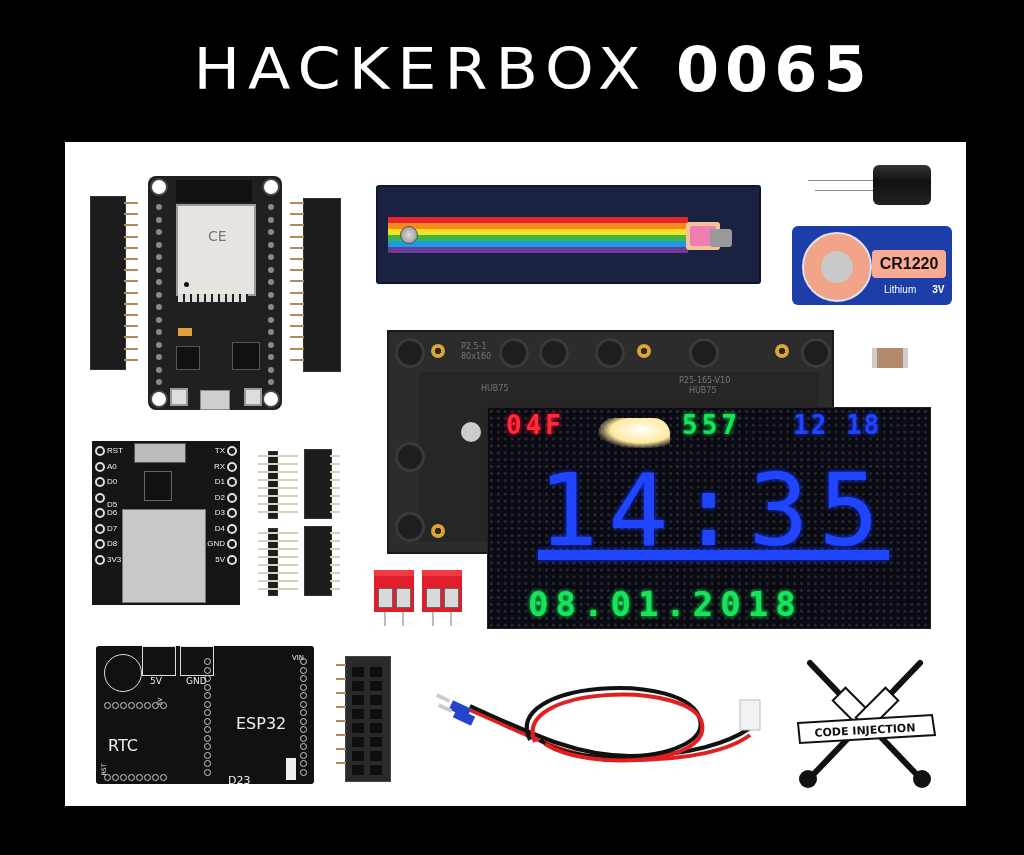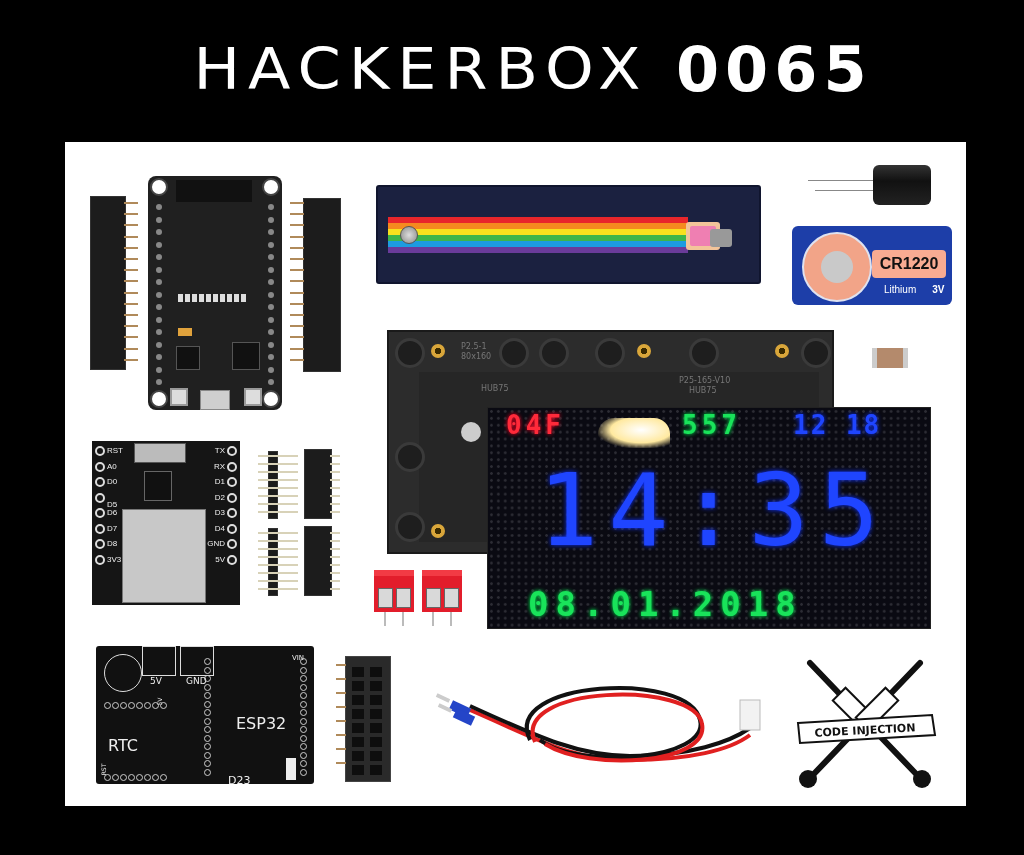--- a/index.html
+++ b/index.html
@@ -143,20 +143,24 @@
       <div class="pin" style="left: 0px; top: 156.8px; width: 14px;"></div>
     </div>
 </div>
 
 <div class="esp">
   <div class="hole" style="left:2px;top:2px;"></div>
   <div class="hole" style="right:2px;top:2px;"></div>
   <div class="hole" style="left:2px;bottom:2px;"></div>
   <div class="hole" style="right:2px;bottom:2px;"></div>
   <div class="antenna"></div>
+  <div class="module">
+    <div style="position:absolute;left:30px;top:22px;font-size:14px;color:#777;font-family:'DejaVu Sans',sans-serif;">CE</div>
+    <div style="position:absolute;left:6px;top:76px;width:5px;height:5px;border-radius:50%;background:#111;"></div>
+  </div>
   <div class="padrow"></div>
   <div class="chip" style="left:28px;top:170px;width:22px;height:22px;"></div>
   <div class="chip" style="left:84px;top:166px;width:26px;height:26px;"></div>
   <div class="amber" style="left:30px;top:152px;"></div>
   <div class="usb"></div>
   <div class="btn" style="left:22px;top:212px;"></div>
   <div class="btn" style="left:96px;top:212px;"></div>
   <div id="esp-pins">
       <div class="cpin" style="left: 8px; top: 28px;"></div>
       <div class="cpin" style="right: 8px; top: 28px;"></div>
@@ -241,21 +245,21 @@
   <div class="post" style="left:6px;top:180px;"></div>
   <div class="brass" style="left:42px;top:192px;"></div>
   <div style="position:absolute;left:72px;top:90px;width:20px;height:20px;border-radius:50%;background:#ccc;"></div>
 </div>
 
 <div class="matrix">
   <div class="mtext red" style="left:18px;top:2px;font-size:26px;letter-spacing:4px;">04F</div>
   <div class="cloud"></div>
   <div class="mtext green" style="left:194px;top:2px;font-size:26px;letter-spacing:4px;">557</div>
   <div class="mtext blue" style="left:305px;top:2px;font-size:26px;letter-spacing:2px;">12 18</div>
-  <div class="mtext blue" style="left:50px;top:48px;font-size:100px;line-height:110px;letter-spacing:10px;font-weight:normal;">14:35</div>
+  <div class="mtext blue" style="left:50px;top:48px;font-size:100px;line-height:110px;letter-spacing:10px;font-weight:normal;text-decoration:underline;">14:35</div>
   <div class="mtext green" style="left:40px;top:176px;font-size:34px;letter-spacing:7px;line-height:40px;">08.01.2018</div>
 </div>
 
 <div class="sd">
   <div class="crystal"></div>
   <div class="ic"></div>
   <div class="slot"></div>
   <div id="sd-pins">
       <div class="pad" style="left: 3px; top: 5px;"></div>
       <div class="plbl" style="left: 15px; top: 5px;">RST</div>

